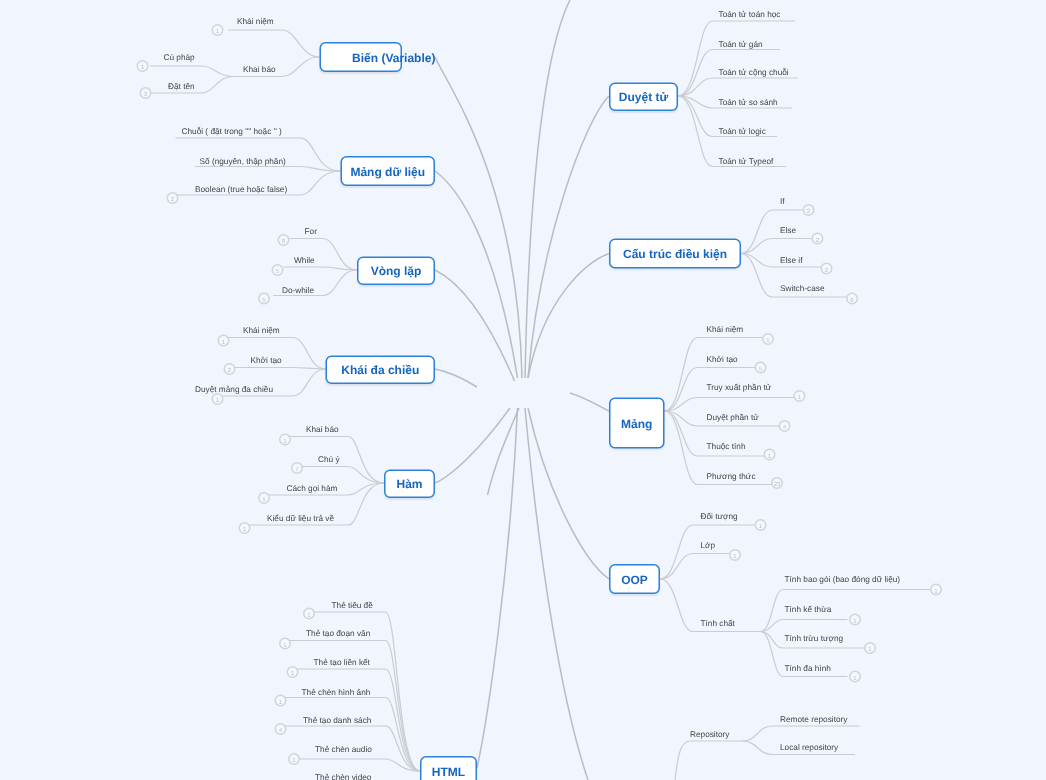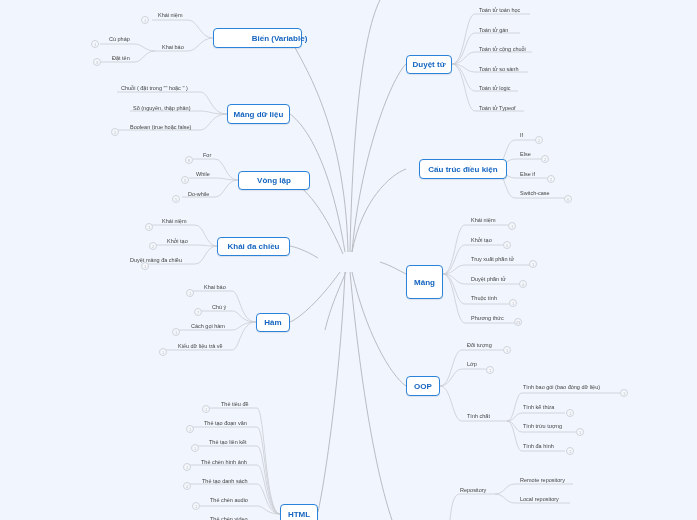--- a/index.html
+++ b/index.html
@@ -115,36 +115,36 @@
     <path d="M507 421 C 515 421, 515 432, 522 432 L 576 432"></path>
     <path d="M507 421 C 515 421, 515 451, 522 451 L 565 451"></path>
 
     <path d="M450 520 C 452 500, 455 494, 460 494 L 495 494"></path>
     <path d="M495 494 C 505 494, 505 484, 515 484 L 573 484"></path>
     <path d="M495 494 C 505 494, 505 503, 515 503 L 570 503"></path>
   </g>
 </svg>
 
 
-<div class="main-topic" style="left:213px;top:28px;width:89px;height:20px;padding-left:44px;">Biến (Variable)</div>
+<div class="main-topic" style="left:213px;top:28px;width:55px;height:20px;padding-left:44px;">Biến (Variable)</div>
 <div class="sub" style="left:158px;top:11px;">Khái niệm</div>
 <div class="badge" style="left:141px;top:16px;">1</div>
 <div class="sub" style="left:162px;top:43px;">Khai báo</div>
 <div class="sub" style="left:109px;top:35px;">Cú pháp</div>
 <div class="badge" style="left:91px;top:40px;">1</div>
 <div class="sub" style="left:112px;top:54px;">Đặt tên</div>
 <div class="badge" style="left:93px;top:58px;">3</div>
 
 <div class="main-topic" style="left:227px;top:104px;width:63px;height:20px;">Mảng dữ liệu</div>
 <div class="sub" style="left:121px;top:84px;">Chuỗi ( đặt trong "" hoặc '' )</div>
 <div class="sub" style="left:133px;top:104px;">Số (nguyên, thập phân)</div>
 <div class="sub" style="left:130px;top:123px;">Boolean (true hoặc false)</div>
 <div class="badge" style="left:111px;top:128px;">2</div>
 
-<div class="main-topic" style="left:238px;top:171px;width:72px;height:19px;">Vòng lặp</div>
+<div class="main-topic" style="left:238px;top:171px;width:52px;height:19px;">Vòng lặp</div>
 <div class="sub" style="left:203px;top:151px;">For</div>
 <div class="badge" style="left:185px;top:156px;">8</div>
 <div class="sub" style="left:196px;top:170px;">While</div>
 <div class="badge" style="left:181px;top:176px;">5</div>
 <div class="sub" style="left:188px;top:190px;">Do-while</div>
 <div class="badge" style="left:172px;top:195px;">5</div>
 
 <div class="main-topic" style="left:217px;top:237px;width:73px;height:19px;">Khái đa chiều</div>
 <div class="sub" style="left:162px;top:217px;">Khái niệm</div>
 <div class="badge" style="left:145px;top:223px;">1</div>
@@ -179,21 +179,21 @@
 <div class="sub" style="left:210px;top:515px;">Thẻ chèn video</div>
 
 <div class="main-topic" style="left:406px;top:55px;width:46px;height:19px;">Duyệt tử</div>
 <div class="sub" style="left:479px;top:6px;">Toán tử toán học</div>
 <div class="sub" style="left:479px;top:26px;">Toán tử gán</div>
 <div class="sub" style="left:479px;top:45px;">Toán tử cộng chuỗi</div>
 <div class="sub" style="left:479px;top:65px;">Toán tử so sánh</div>
 <div class="sub" style="left:479px;top:84px;">Toán tử logic</div>
 <div class="sub" style="left:479px;top:104px;">Toán tử Typeof</div>
 
-<div class="main-topic" style="left:406px;top:159px;width:88px;height:20px;margin-left:13px;">Cấu trúc điều kiện</div>
+<div class="main-topic" style="left:406px;top:159px;width:88px;height:20px;">Cấu trúc điều kiện</div>
 <div class="sub" style="left:520px;top:131px;">If</div>
 <div class="badge" style="left:535px;top:136px;">2</div>
 <div class="sub" style="left:520px;top:150px;">Else</div>
 <div class="badge" style="left:541px;top:155px;">2</div>
 <div class="sub" style="left:520px;top:170px;">Else if</div>
 <div class="badge" style="left:547px;top:175px;">2</div>
 <div class="sub" style="left:520px;top:189px;">Switch-case</div>
 <div class="badge" style="left:564px;top:195px;">6</div>
 
 <div class="main-topic" style="left:406px;top:265px;width:37px;height:34px;">Mảng</div>

